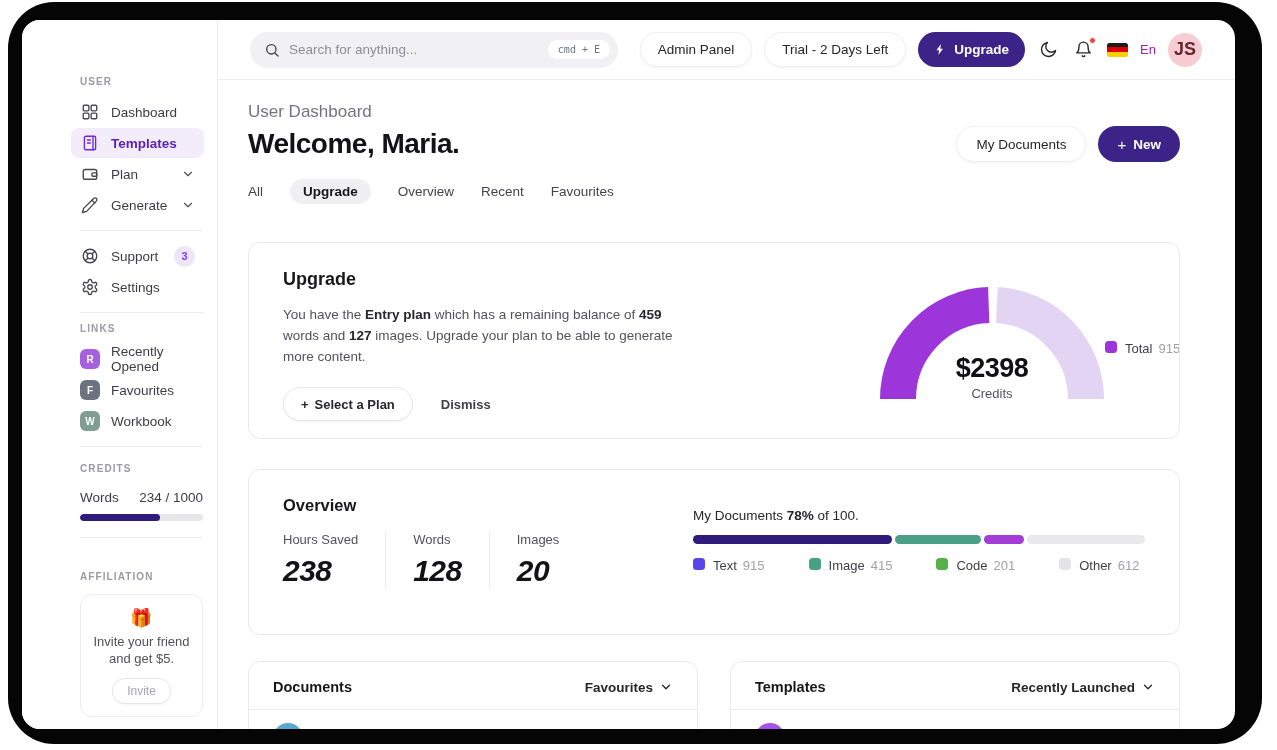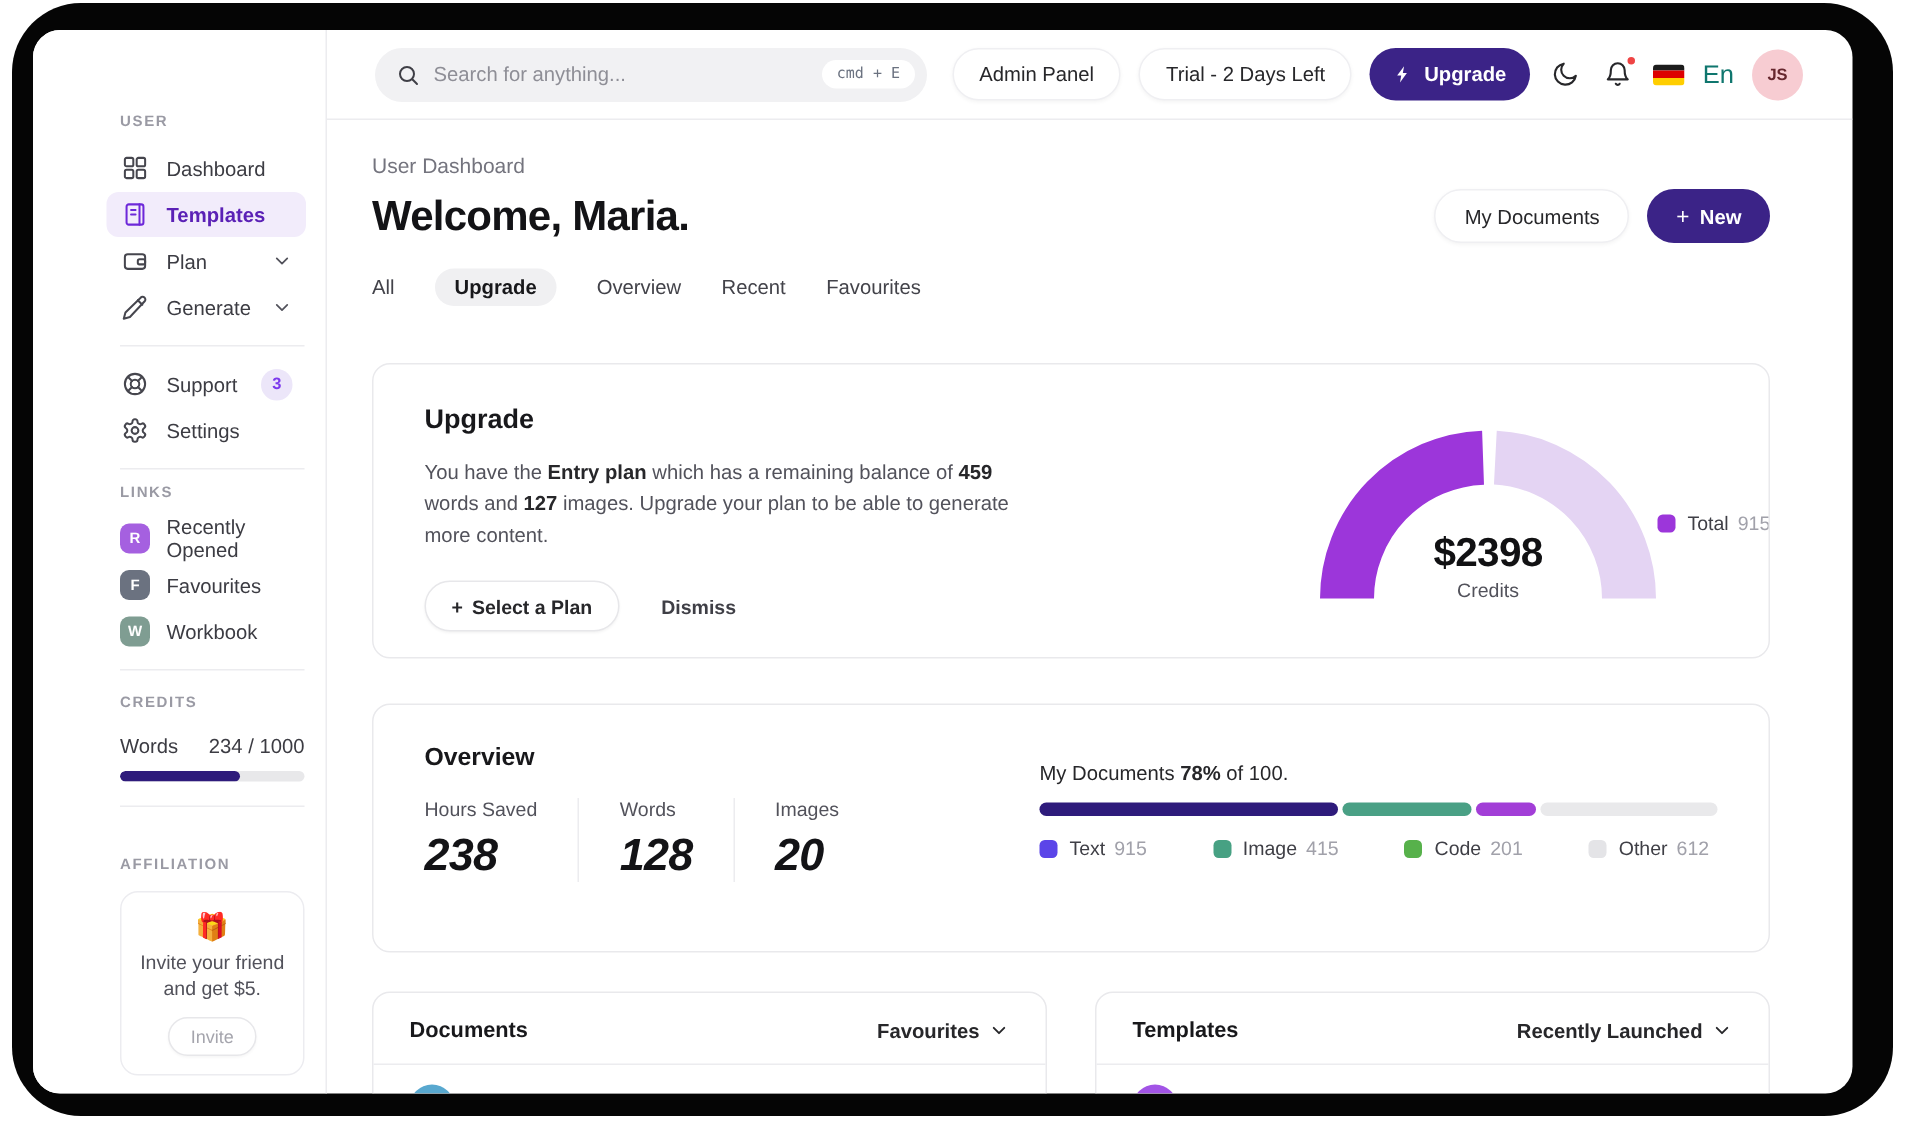--- a/index.html
+++ b/index.html
@@ -45,25 +45,25 @@
   .topbar-right { margin-left:auto; display:flex; align-items:center; gap:12px; }
   .chip-btn { height:35px; padding:0 17px; border-radius:18px; background:#fff; border:1px solid #efeff2; box-shadow:0 1px 3px rgba(0,0,0,.05); font-size:13.5px; color:#27272a; display:flex; align-items:center; cursor:pointer; white-space:nowrap; }
   .upgrade-btn { height:35px; padding:0 16px; border-radius:18px; background:#3b2387; color:#fff; font-size:13.5px; font-weight:600; display:flex; align-items:center; gap:7px; cursor:pointer; border:none; }
   .upgrade-btn svg { width:13px; height:13px; }
   .icon-btn { background:none; border:none; cursor:pointer; display:flex; align-items:center; color:#27272a; position:relative; padding:2px; }
   .icon-btn svg { width:19px; height:19px; }
   .alert-dot { position:absolute; top:-1px; right:-1px; width:7px; height:7px; border-radius:50%; background:#ef4444; border:1.5px solid #fff; }
   .flag { width:21px; height:14px; border-radius:2.5px; overflow:hidden; display:flex; flex-direction:column; cursor:pointer; }
   .flag i { flex:1; display:block; }
   .flag .f1 { background:#1c1c1c; } .flag .f2 { background:#dd0000; } .flag .f3 { background:#ffce00; }
-  .lang { font-size:17px; color:#0f766e; cursor:pointer; }
-  .avatar { width:34px; height:34px; border-radius:50%; background:#f7ccd2; color:#66272e; font-size:11px; font-weight:700; display:flex; align-items:center; justify-content:center; cursor:pointer; }
+  .lang { font-size:13px; color:#a21caf; cursor:pointer; }
+  .avatar { width:34px; height:34px; border-radius:50%; background:#f7ccd2; color:#66272e; font-size:18px; font-weight:700; display:flex; align-items:center; justify-content:center; cursor:pointer; }
 
   .content { flex:1; padding:22px 55px 0 30px; overflow:hidden; }
-  .breadcrumb { font-size:14px; color:#74747e; height:16px; }
+  .breadcrumb { font-size:17px; color:#74747e; height:16px; }
   .title-row { display:flex; align-items:center; margin-top:6px; height:40px; }
   .page-title { font-size:28px; font-weight:800; letter-spacing:-0.5px; color:#131316; flex:1; }
   .title-actions { display:flex; align-items:center; gap:12px; }
   .white-pill { height:36px; padding:0 19px; border-radius:18px; background:#fff; border:1px solid #efeff2; box-shadow:0 1px 3px rgba(0,0,0,.05); font-size:13.5px; color:#27272a; display:flex; align-items:center; cursor:pointer; }
   .new-btn { height:36px; padding:0 19px; border-radius:18px; background:#3b2387; border:none; color:#fff; font-size:13.5px; font-weight:600; display:flex; align-items:center; gap:7px; cursor:pointer; }
   .new-btn .plus { font-size:15px; font-weight:400; }
   .tabs { display:flex; align-items:center; gap:27px; margin-top:14px; height:26px; }
   .tab { font-size:13.5px; color:#43434a; cursor:pointer; }
   .tab.active { background:#f0f0f2; border-radius:14px; padding:5px 13px; font-weight:700; color:#18181b; }
 
@@ -76,21 +76,21 @@
   .up-actions { margin-top:20px; display:flex; align-items:center; gap:28px; }
   .pill-btn { height:34px; padding:0 17px; border-radius:17px; background:#fff; border:1px solid #e7e7ea; box-shadow:0 1px 2px rgba(0,0,0,.05); font-size:13px; font-weight:600; color:#27272a; display:flex; align-items:center; gap:6px; cursor:pointer; }
   .ghost-btn { background:none; border:none; font-size:13px; font-weight:600; color:#3f3f46; cursor:pointer; }
 
   .gauge-wrap { margin-left:auto; width:240px; display:flex; flex-direction:row; align-items:center; }
   .gauge-box { position:relative; width:226px; height:118px; }
   .gauge-center { position:absolute; left:0; right:0; bottom:0; text-align:center; }
   .gauge-value { font-size:27px; font-weight:800; color:#111113; letter-spacing:-0.5px; }
   .gauge-sub { font-size:13px; color:#52525b; margin-top:2px; }
   .gauge-legend { display:flex; gap:28px; margin-top:14px; }
-  .legend-item { display:flex; align-items:center; font-size:13px; color:#3f3f46; }
+  .legend-item { display:flex; align-items:flex-start; font-size:13px; color:#3f3f46; }
   .legend-sq { width:12px; height:12px; border-radius:3.5px; margin-right:8px; }
   .legend-val { color:#a1a1aa; margin-left:6px; }
   .sq-total { background:#9c36da; } .sq-remaining { background:#e4d4f3; }
 
   .overview-card { margin-top:30px; height:166px; display:flex; padding:26px 34px; overflow:hidden; }
   .ov-left { width:380px; flex-shrink:0; }
   .ov-h3 { font-size:16.5px; font-weight:700; color:#18181b; }
   .stats { display:flex; margin-top:17px; }
   .stat { padding-right:27px; margin-right:27px; border-right:1px solid #ececef; }
   .stat:last-child { border-right:none; }

